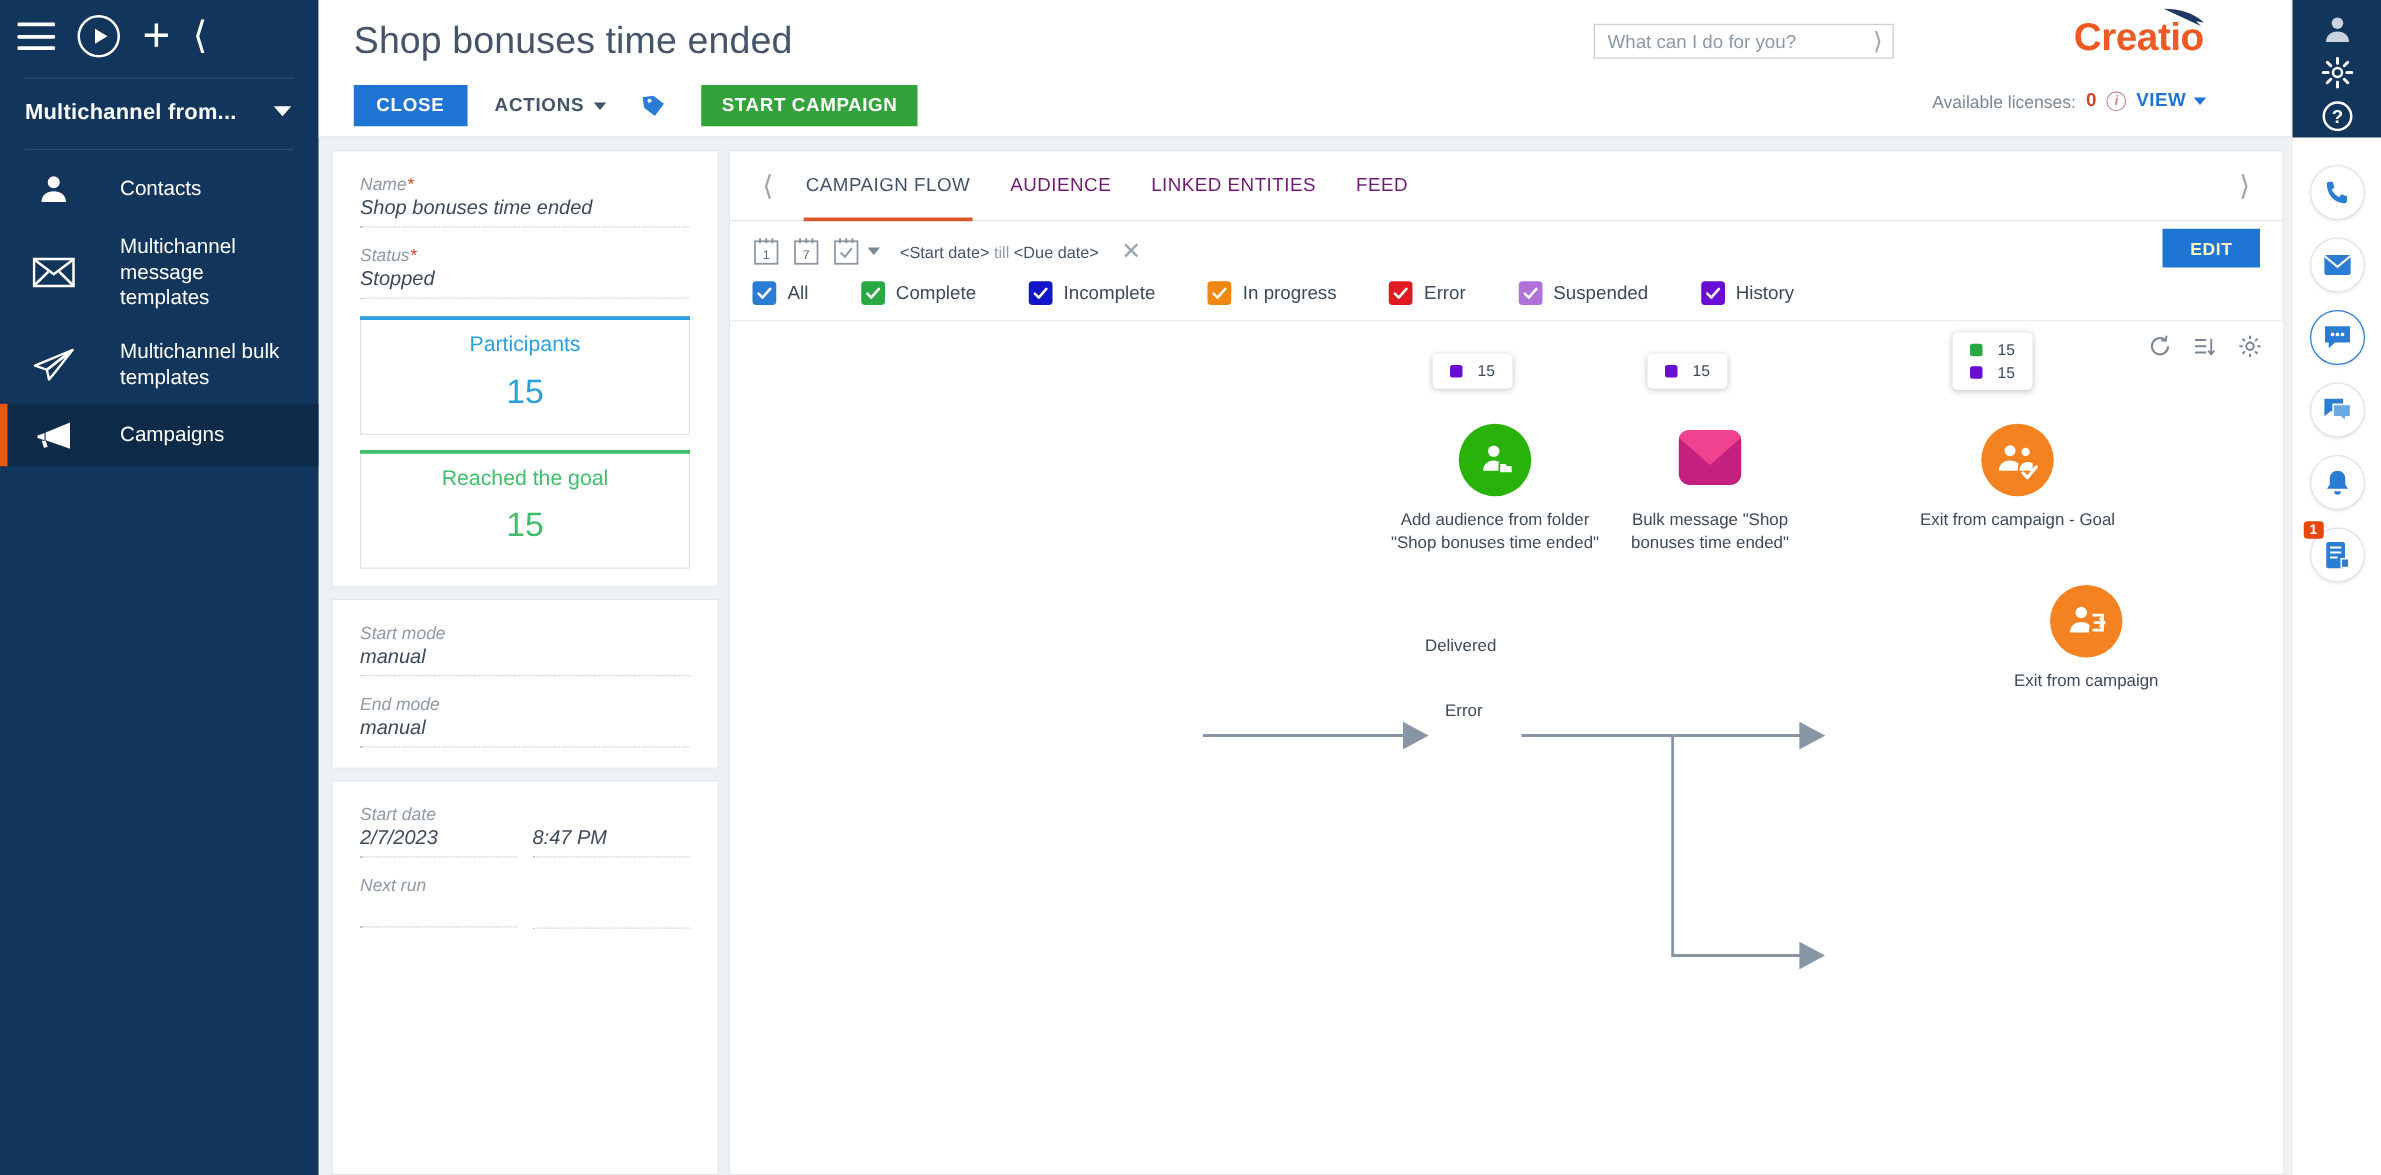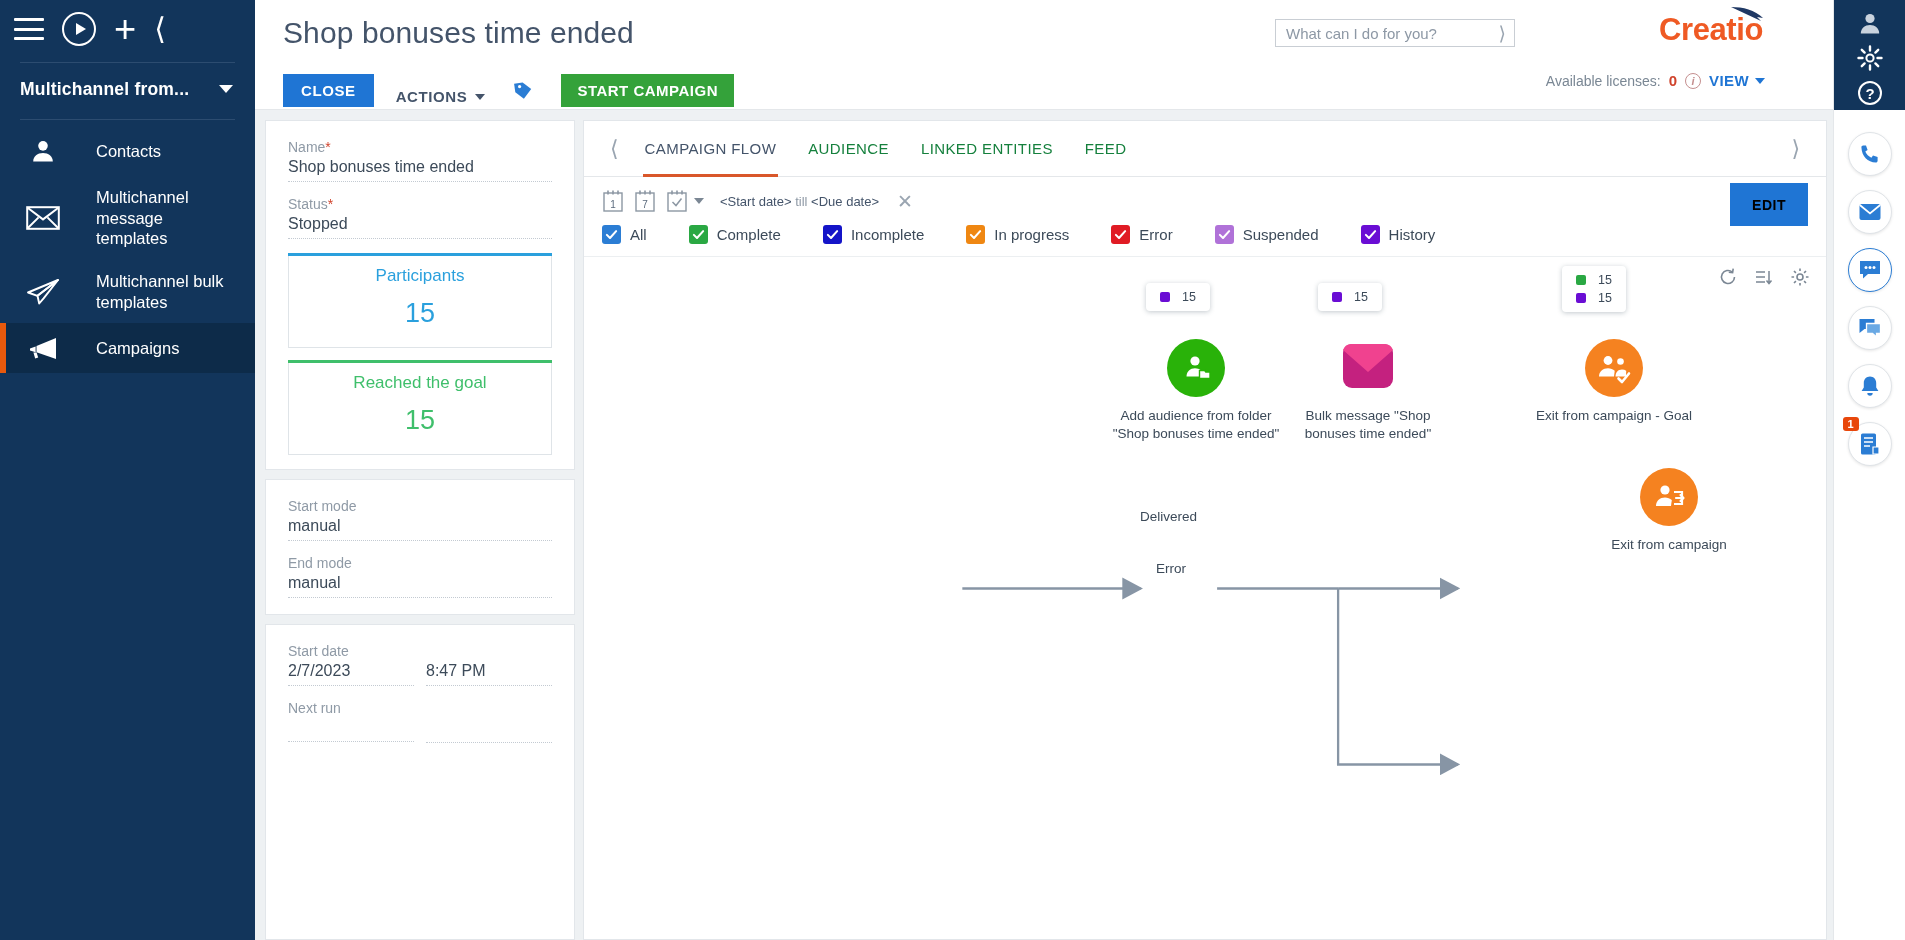--- a/index.html
+++ b/index.html
@@ -77,21 +77,21 @@
   }
   .toolbar { position: absolute; left: 28px; top: 68px; display: flex; align-items: center; gap: 0; }
   .btn-close {
     background: #1f75d4; color: #fff; border: none; font-size: 15px; font-weight: 700;
     letter-spacing: .6px; padding: 0 18px; height: 33px; cursor: pointer;
     font-family: inherit;
   }
   .btn-actions {
     background: transparent; border: none; color: #44546a; font-size: 15px; font-weight: 700;
     letter-spacing: .6px; height: 33px; padding: 0 14px 0 22px; cursor: pointer;
-    display: flex; align-items: center; gap: 8px; font-family: inherit; margin-top: 12px;
+    display: flex; align-items: center; gap: 8px; font-family: inherit;
   }
   .btn-actions .caret { width:0;height:0;border-left:5px solid transparent;border-right:5px solid transparent;border-top:6px solid #44546a; }
   .tag-btn { padding: 0 14px; cursor: pointer; display: flex; align-items: center; height: 33px; }
   .btn-start {
     background: #34a23a; color: #fff; border: none; font-size: 15px; font-weight: 700;
     letter-spacing: .5px; padding: 0 16px; height: 33px; cursor: pointer; margin-left: 14px;
     font-family: inherit;
   }
 
   .searchbox {
@@ -126,21 +126,21 @@
   .view-link { color: #1f75d4; font-weight: 700; font-size: 15px; letter-spacing:.4px; cursor: pointer; display:flex; align-items:center; gap:6px; }
   .view-link .caret { width:0;height:0;border-left:5px solid transparent;border-right:5px solid transparent;border-top:6px solid #1f75d4; }
 
   
   .body-split { flex: 1; display: flex; padding: 10px 6px 0 10px; gap: 8px; overflow: hidden; }
 
   .left-col { width: 310px; min-width: 310px; display: flex; flex-direction: column; gap: 9px; }
   .card { background: #fff; border: 1px solid #e2e6ea; }
   .card-inner { padding: 18px 22px 14px 22px; }
 
-  .field { margin-bottom: 14px; }
+  .field { margin-bottom: 14px; font-style: italic; }
   .field-label { font-size: 14px; color: #8f9aa6; margin-bottom: 3px; }
   .field-label .req { color: #d0432c; font-size: 14px; }
   .field-value {
     font-size: 16px; color: #3c4a59; padding-bottom: 5px;
     border-bottom: 1px dotted #c3cad2;
   }
 
   .metric { border: 1px solid #dfe4e8; margin-top: 12px; text-align: center; padding: 12px 0 18px 0; position: relative; }
   .metric::before { content:""; position:absolute; left:-1px; right:-1px; top:-1px; height:3px; }
   .metric.blue::before { background: #2aa0dd; }
@@ -156,40 +156,40 @@
 
   
   .right-col { flex: 1; display: flex; flex-direction: column; min-width: 0; }
   .tabs-card { background: #fff; border: 1px solid #e2e6ea; flex: 1; display: flex; flex-direction: column; min-height: 0; }
   .tabs-row {
     display: flex; align-items: center; height: 56px; border-bottom: 1px solid #e4e7ea;
     padding: 0 16px; gap: 0; position: relative;
   }
   .tab-arrow { color: #9aa5b1; font-size: 22px; line-height: 1; padding: 0 10px; cursor: pointer; }
   .tab {
-    font-size: 15px; color: #15803d; letter-spacing: .4px; padding: 0 16px;
+    font-size: 15px; color: #701a75; letter-spacing: .4px; padding: 0 16px;
     height: 56px; display: flex; align-items: center; cursor: pointer; position: relative;
     white-space: nowrap;
   }
   .tab.active { color: #44546a; }
   .tab.active::after {
     content:""; position: absolute; left: 14px; right: 14px; bottom: 0; height: 3px; background: #d9572a;
   }
   .tab-arrow.right { margin-left: auto; }
 
   .filter-row { display: flex; align-items: center; height: 48px; padding: 0 18px; gap: 10px; position: relative; }
   .cal-ico { width: 22px; height: 24px; cursor: pointer; }
   .cal-caret { width:0;height:0;border-left:5px solid transparent;border-right:5px solid transparent;border-top:6px solid #7b8794; cursor:pointer; margin-left:-4px; }
   .date-filter { font-size: 13px; color: #44546a; margin-left: 6px; }
   .date-filter .muted { color: #8f9aa6; }
   .filter-x { color: #9aa5b1; font-size: 19px; margin-left: 8px; cursor: pointer; font-weight: 300; }
   .btn-edit {
     position: absolute; right: 18px; top: 6px;
-    background: #1f75d4; color: #000000; border: none; font-size: 14px; font-weight: 700;
-    letter-spacing: .5px; padding: 0 22px; height: 43px; cursor: pointer; font-family: inherit;
+    background: #1f75d4; color: #fef9c3; border: none; font-size: 14px; font-weight: 700;
+    letter-spacing: .5px; padding: 0 22px; height: 31px; cursor: pointer; font-family: inherit;
   }
 
   .legend-row { display: flex; align-items: center; padding: 0 18px 12px 18px; gap: 0; }
   .legend-item { display: flex; align-items: center; gap: 9px; margin-right: 42px; cursor: pointer; }
   .legend-item:last-child { margin-right: 0; }
   .cbx {
     width: 19px; height: 19px; border-radius: 3px; display: flex; align-items: center; justify-content: center;
   }
   .cbx svg { width: 13px; height: 13px; }
   .legend-label { font-size: 15px; color: #3c4a59; }

